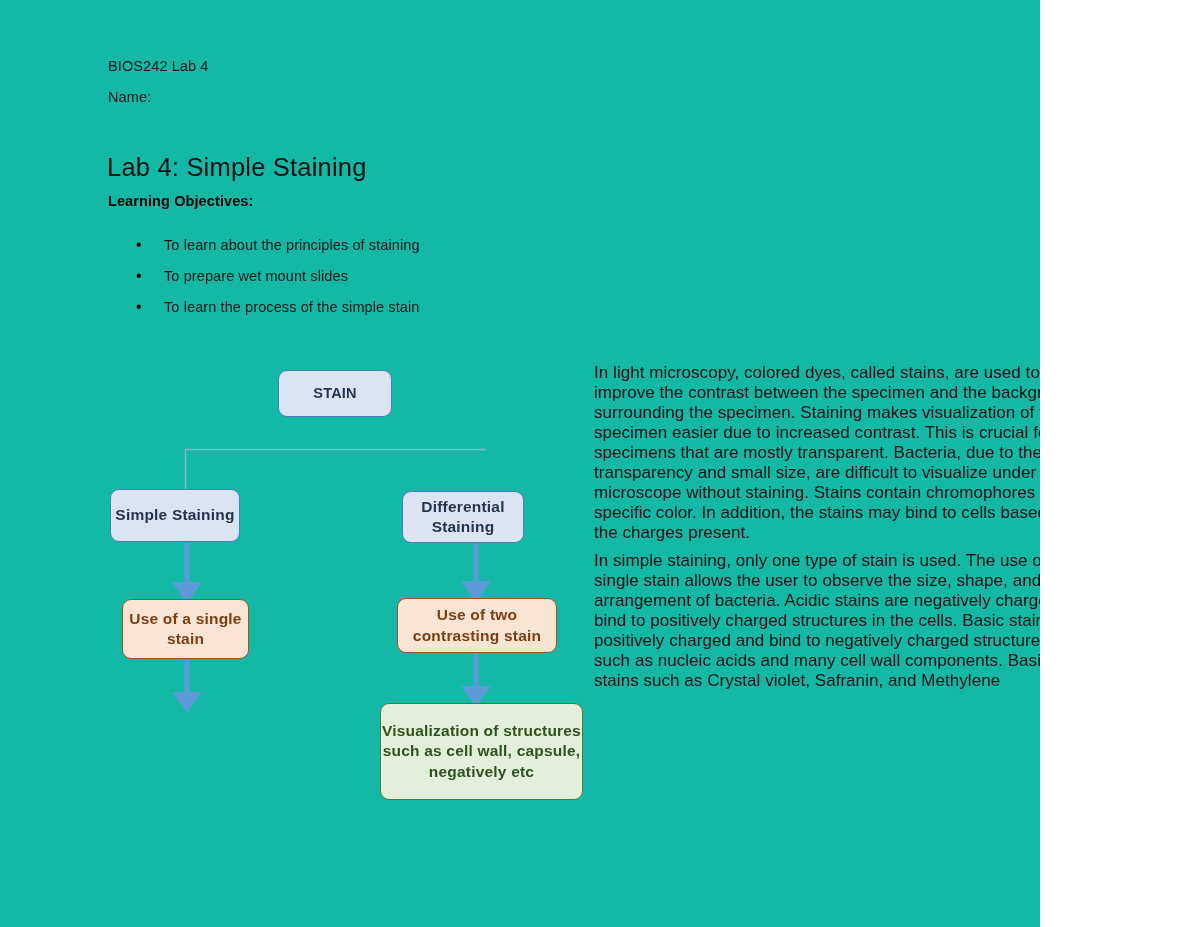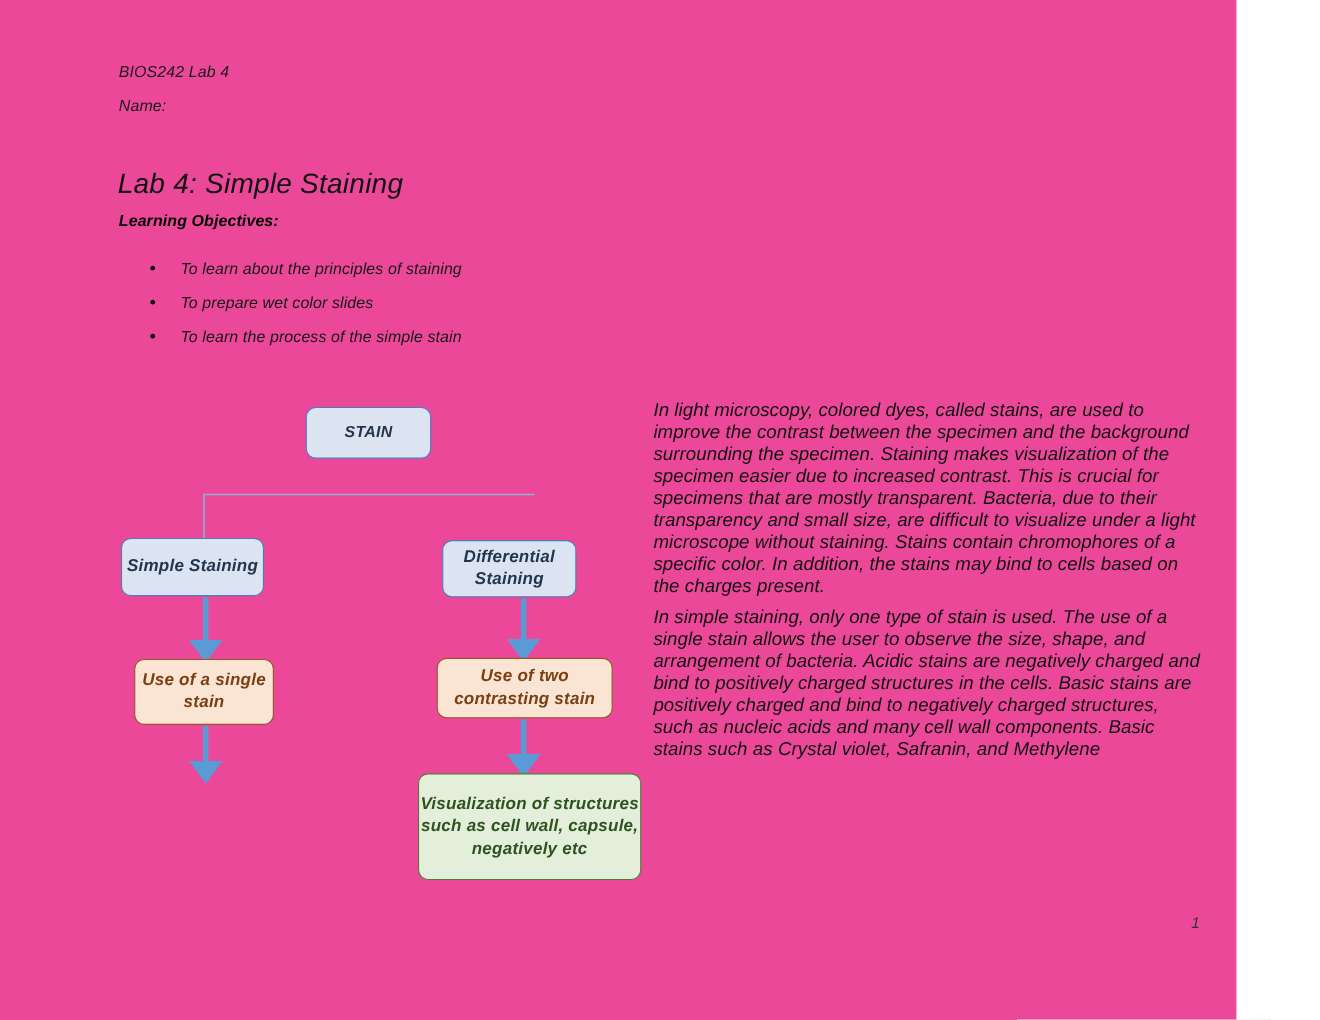--- a/index.html
+++ b/index.html
@@ -6,25 +6,24 @@
     margin: 0;
     padding: 0;
     background: #ffffff;
   }
   body {
     font-family: "Liberation Sans", sans-serif;
     color: #000000;
   }
   #page {
     position: relative;
-    width: 1124px;
+    width: 1040px;
     height: 927px;
-    background: #ec4899;
+    background: #14b8a6;
     overflow: hidden;
-    font-style: italic;
   }
 
   
   .meta-line {
     position: absolute;
     left: 108px;
     font-size: 14.5px;
     color: #181818;
     letter-spacing: .1px;
     white-space: nowrap;
@@ -172,21 +171,21 @@
 
   <div id="objectives-heading">Learning Objectives:</div>
 
   <ul id="objectives-list">
     <li>
       <span class="bullet">•</span>
       <span>To learn about the principles of staining</span>
     </li>
     <li>
       <span class="bullet">•</span>
-      <span>To prepare wet color slides</span>
+      <span>To prepare wet mount slides</span>
     </li>
     <li>
       <span class="bullet">•</span>
       <span>To learn the process of the simple stain</span>
     </li>
   </ul>
 
   <div id="flowchart">
 
     <svg class="connector-svg" viewBox="0 0 600 927" xmlns="http://www.w3.org/2000/svg">

